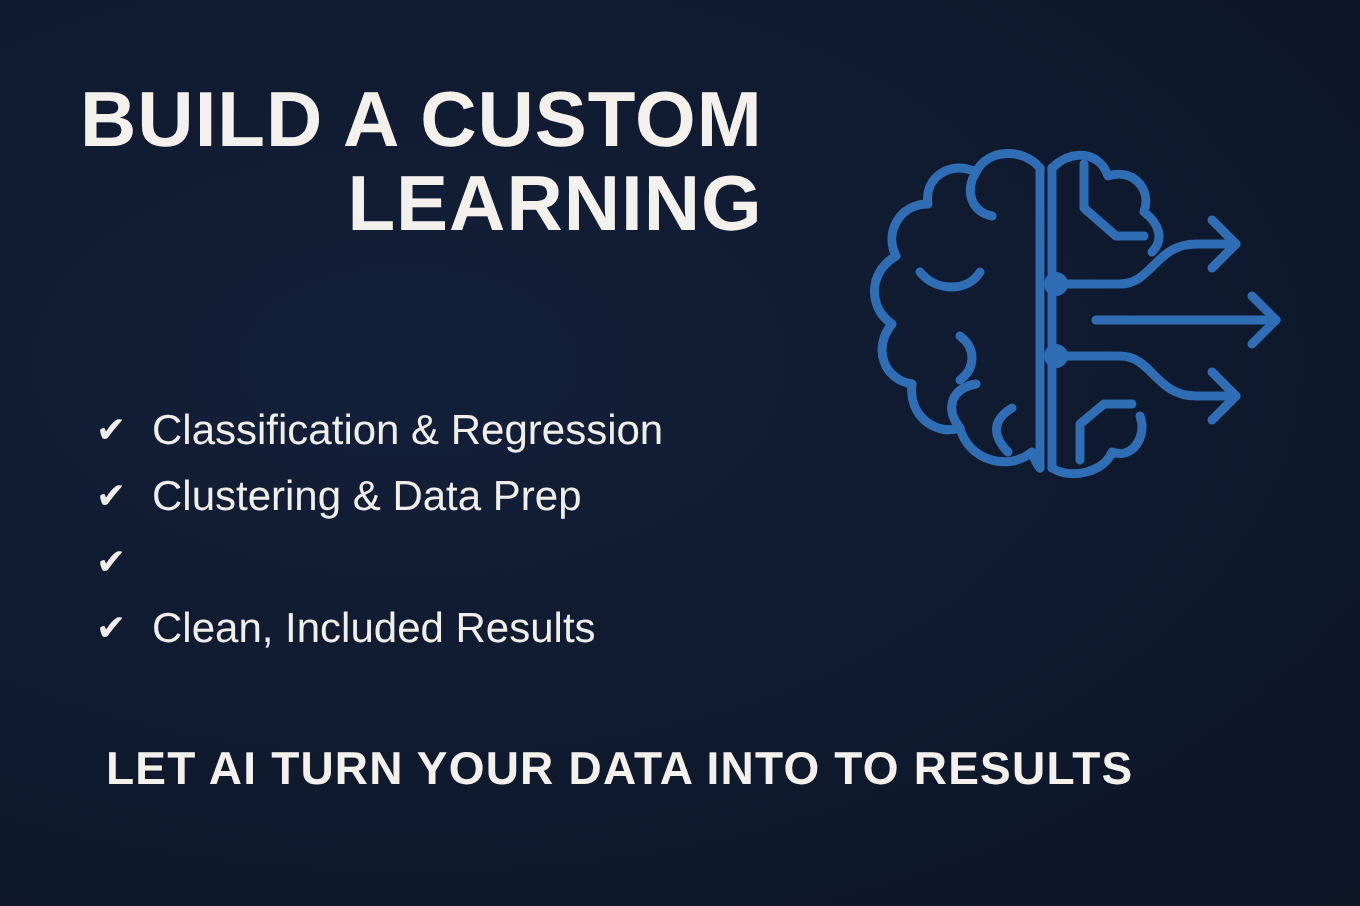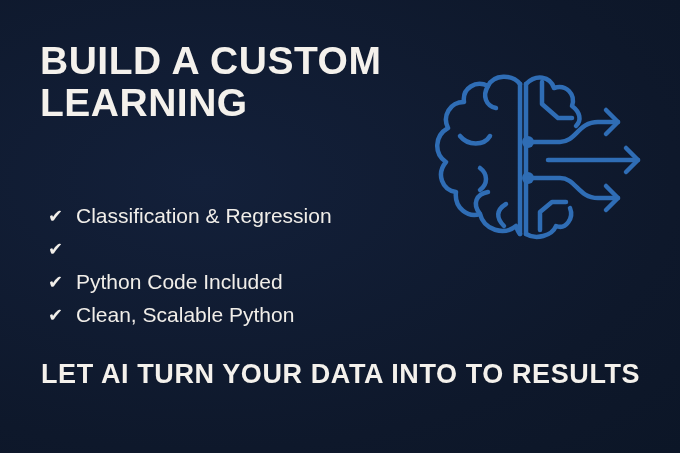--- a/index.html
+++ b/index.html
@@ -12,38 +12,39 @@
     .banner {
       position: absolute; inset: 0;
       background: radial-gradient(ellipse at 30% 40%, #13203a 0%, #0e182b 70%, #0c1627 100%);
     }
     .headline {
       position: absolute; left: 40px; top: 40px;
       color: #f4f1ec; font-weight: bold;
       font-size: 39px; line-height: 42px;
       letter-spacing: 0.5px;
       margin: 0;
+      text-align: right;
     }
     .headline span { display: block; }
     .features {
       position: absolute; left: 48px; top: 199px;
       list-style: none; margin: 0; padding: 0;
     }
     .features li {
       display: flex; align-items: center;
       color: #f1eee9; font-size: 21px; height: 33px;
     }
     .check {
       display: inline-block; width: 18px; margin-right: 10px;
       color: #f1eee9; font-size: 18px; font-weight: bold;
     }
     .tagline {
       position: absolute; left: 41px; top: 359px;
-      color: #f4f1ec; font-weight: bold; font-size: 27px;
-      letter-spacing: 0.6px; margin: 0;
+      color: #f4f1ec; font-weight: bold; font-size: 23px;
+      letter-spacing: 0.6px; margin: 12px;
     }
     .brain {
       position: absolute; left: 420px; top: 70px;
       width: 230px; height: 175px;
     }
   </style>
 </head>
 <body>
 
 <div class="banner">
@@ -53,28 +54,28 @@
     <span>LEARNING</span>
   </h1>
 
   <ul class="features">
     <li>
       <span class="check">✔</span>
       <span>Classification &amp; Regression</span>
     </li>
     <li>
       <span class="check">✔</span>
+      <span>Clustering &amp; Data Prep</span>
     </li>
     <li>
       <span class="check">✔</span>
-      <span>Python Code Included</span>
     </li>
     <li>
       <span class="check">✔</span>
-      <span>Clean, Scalable Python</span>
+      <span>Clean, Included Results</span>
     </li>
   </ul>
 
   <p class="tagline">LET AI TURN YOUR DATA INTO TO RESULTS</p>
 
   <svg class="brain" viewBox="0 0 230 175" fill="none" stroke="#2f6db5" stroke-width="4.5" stroke-linecap="round" stroke-linejoin="round">
 
     <path d="M100 14 C92 4 74 4 68 16 C56 10 42 18 44 32 C30 32 22 46 28 58 C14 66 14 84 26 92 C16 104 22 120 36 122 C34 138 48 148 60 144 C64 160 84 166 96 156 C98 162 100 164 100 164"></path>
     <path d="M100 14 L100 164"></path>
 

